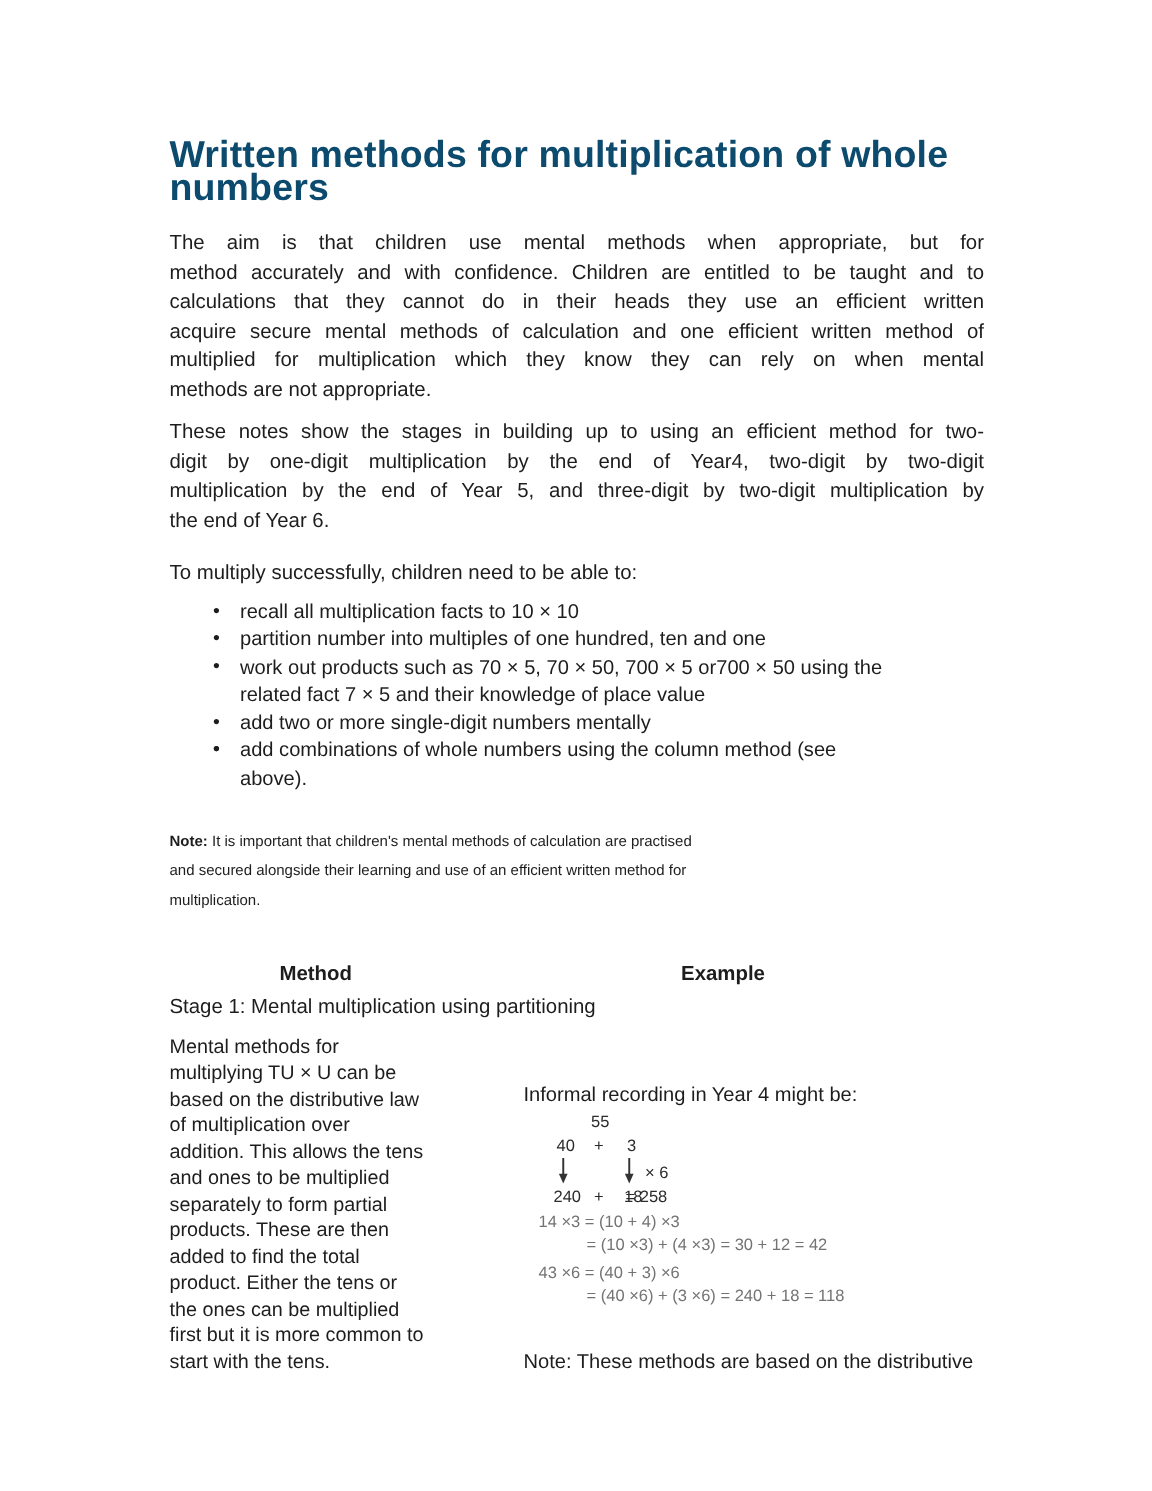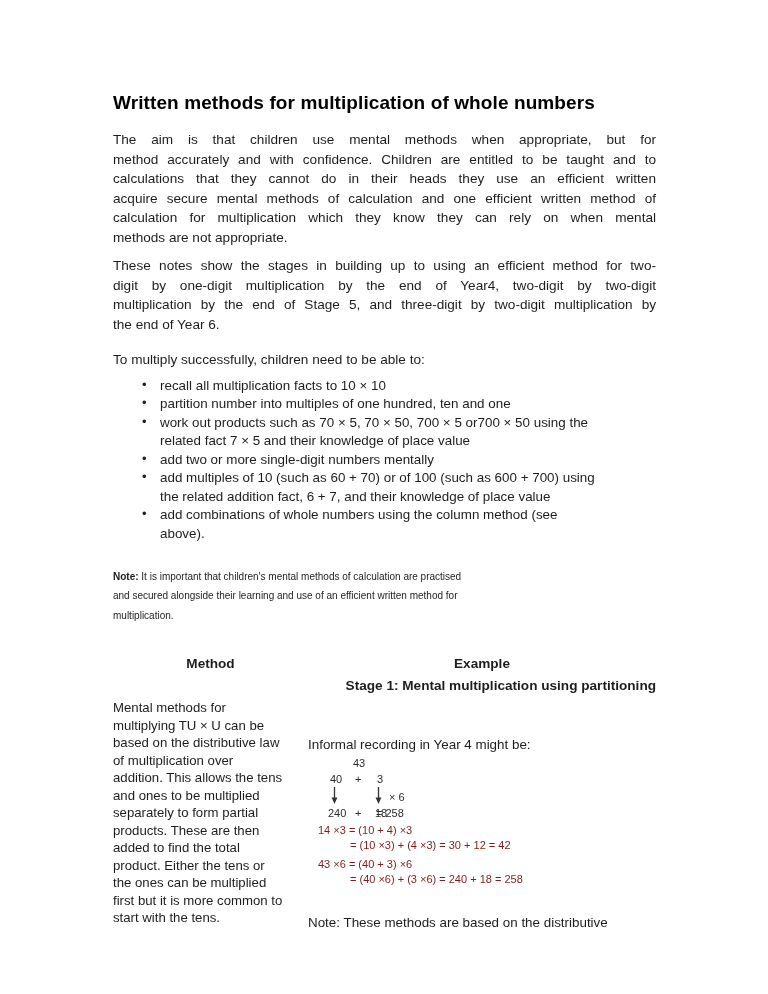--- a/index.html
+++ b/index.html
@@ -14,24 +14,24 @@
     color: #1d1d1d;
   }
   .content {
     position: absolute;
     left: 113px;
     top: 0;
     width: 543px;
   }
   .doc-title {
     margin: 92px 0 0 0;
-    font-size: 19px;
+    font-size: 25px;
     line-height: 22px;
     font-weight: bold;
-    color: #000000;
+    color: #0c4a6e;
     letter-spacing: 0.1px;
   }
   .para { font-size: 13.6px; line-height: 19.5px; }
   .jline { text-align: justify; text-align-last: justify; }
   .jline.lastline { text-align: left; text-align-last: left; }
   .p1 { margin-top: 16px; }
   .p2 { margin-top: 9px; }
   .p3 { margin-top: 16px; }
   ul.bullets {
     list-style: none;
@@ -63,25 +63,25 @@
     position: relative;
     margin-top: 31px;
     height: 19.5px;
     font-size: 13.6px;
     font-weight: bold;
   }
   .method-hdr { position: absolute; left: 0; width: 195px; text-align: center; }
   .example-hdr { position: absolute; left: 195px; width: 348px; text-align: center; }
   .stage-title {
     font-size: 13.6px;
-    font-weight: bold;
+    font-weight: normal;
     line-height: 19.5px;
-    text-align: right;
-  }
-  .stage-cols { display: flex; align-items: center; }
+    text-align: left;
+  }
+  .stage-cols { display: flex; align-items: flex-end; gap: 41px; }
   .method-cell {
     width: 195px;
     flex: 0 0 195px;
     font-size: 13.2px;
     line-height: 17.5px;
     white-space: pre-line;
   }
   .example-cell { flex: 1 1 auto; padding-top: 3px; margin-top: 38px; }
   .example-line { font-size: 13.4px; line-height: 17.5px; }
   .partition-diagram {
@@ -98,61 +98,60 @@
   .pd-plus1 { left: 27px; top: 17px; }
   .pd-3     { left: 49px; top: 17px; }
   .pd-arrow1{ left: 2px;  top: 31px; }
   .pd-arrow2{ left: 46px; top: 31px; }
   .pd-x6    { left: 61px; top: 35px; }
   .pd-240   { left: 0;    top: 51px; }
   .pd-plus2 { left: 27px; top: 51px; }
   .pd-18    { left: 47px; top: 51px; }
   .pd-258   { left: 48px; top: 51px; }
   .also-line { margin-top: 17px; }
-  .equations { margin-top: 1px; color: #7f1d1d; }
+  .equations { margin-top: 1px; color: #737373; }
   .eq-group { margin-top: 0; }
   .eq-group + .eq-group { margin-top: 4px; }
   .eq-line { font-size: 11px; line-height: 15px; padding-left: 10px; white-space: nowrap; }
   .eq-line.cont { padding-left: 42px; }
   .example-note { margin-top: 27px; }
 </style>
 </head>
 <body>
 
 <div class="page">
   <div class="content">
 
     <h1 class="doc-title">Written methods for multiplication of whole numbers</h1>
 
     <div class="para p1">
       <div class="jline">The aim is that children use mental methods when appropriate, but for</div>
       <div class="jline">method accurately and with confidence. Children are entitled to be taught and to</div>
       <div class="jline">calculations that they cannot do in their heads they use an efficient written</div>
       <div class="jline">acquire secure mental methods of calculation and one efficient written method of</div>
-      <div class="jline">calculation for multiplication which they know they can rely on when mental</div>
+      <div class="jline">multiplied for multiplication which they know they can rely on when mental</div>
       <div class="jline lastline">methods are not appropriate.</div>
     </div>
 
     <div class="para p2">
       <div class="jline">These notes show the stages in building up to using an efficient method for two-</div>
       <div class="jline">digit by one-digit multiplication by the end of Year4, two-digit by two-digit</div>
-      <div class="jline">multiplication by the end of Stage 5, and three-digit by two-digit multiplication by</div>
+      <div class="jline">multiplication by the end of Year 5, and three-digit by two-digit multiplication by</div>
       <div class="jline lastline">the end of Year 6.</div>
     </div>
 
     <div class="para p3">To multiply successfully, children need to be able to:</div>
 
     <ul class="bullets">
       <li><span class="bullet-glyph">•</span><span>recall all multiplication facts to 10 × 10</span></li>
       <li><span class="bullet-glyph">•</span><span>partition number into multiples of one hundred, ten and one</span></li>
       <li><span class="bullet-glyph">•</span><span>work out products such as 70 × 5, 70 × 50, 700 × 5 or700 × 50 using the
 related fact 7 × 5 and their knowledge of place value</span></li>
       <li><span class="bullet-glyph">•</span><span>add two or more single-digit numbers mentally</span></li>
-      <li><span class="bullet-glyph">•</span><span>add multiples of 10 (such as 60 + 70) or of 100 (such as 600 + 700) using
-the related addition fact, 6 + 7, and their knowledge of place value</span></li>
+      <li><span class="bullet-glyph">•</span></li>
       <li><span class="bullet-glyph">•</span><span>add combinations of whole numbers using the column method (see
 above).</span></li>
     </ul>
 
     <div class="note-para">
       <span class="bold">Note:</span><span> It is important that children's mental methods of calculation are practised
 and secured alongside their learning and use of an efficient written method for
 multiplication.</span>
     </div>
 
@@ -176,21 +175,21 @@
 added to find the total
 product. Either the tens or
 the ones can be multiplied
 first but it is more common to
 start with the tens.</div>
 
       <div class="example-cell">
         <div class="example-line">Informal recording in Year 4 might be:</div>
 
         <div class="partition-diagram">
-          <span class="pd pd-top">43</span>
+          <span class="pd pd-top">55</span>
           <span class="pd pd-40">40</span>
           <span class="pd pd-plus1">+</span>
           <span class="pd pd-3">3</span>
           <span class="pd pd-arrow1">
             <svg width="9" height="18" viewBox="0 0 9 18">
                 <line x1="4.5" y1="0" x2="4.5" y2="12" stroke="#333333" stroke-width="1.3"></line>
                 <path d="M1.6 10.5 L4.5 17 L7.4 10.5 Z" fill="#333333"></path>
               </svg>
           </span>
           <span class="pd pd-arrow2">
@@ -207,21 +206,21 @@
         </div>
 
 
         <div class="equations">
           <div class="eq-group">
             <div class="eq-line">14 ×3 = (10 + 4) ×3</div>
             <div class="eq-line cont">= (10 ×3) + (4 ×3) = 30 + 12 = 42</div>
           </div>
           <div class="eq-group">
             <div class="eq-line">43 ×6 = (40 + 3) ×6</div>
-            <div class="eq-line cont">= (40 ×6) + (3 ×6) = 240 + 18 = 258</div>
+            <div class="eq-line cont">= (40 ×6) + (3 ×6) = 240 + 18 = 118</div>
           </div>
         </div>
 
         <div class="example-line example-note">Note: These methods are based on the distributive</div>
       </div>
     </div>
 
   </div>
 </div>
 

